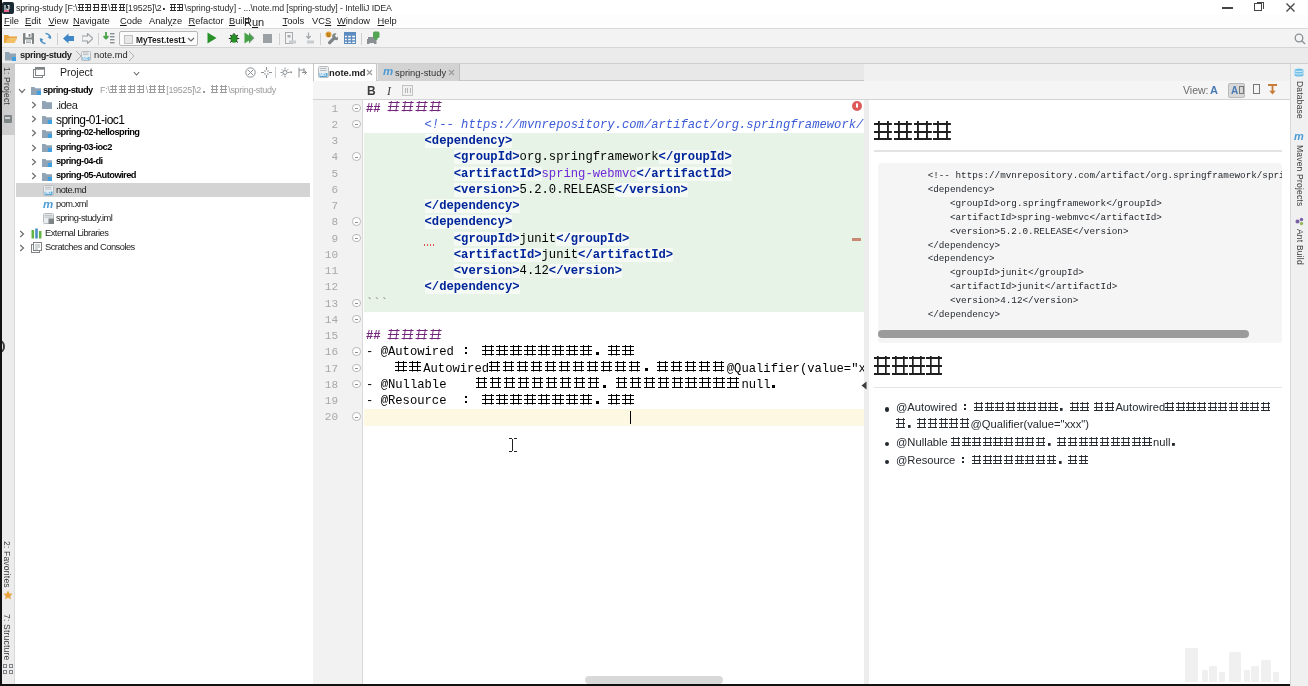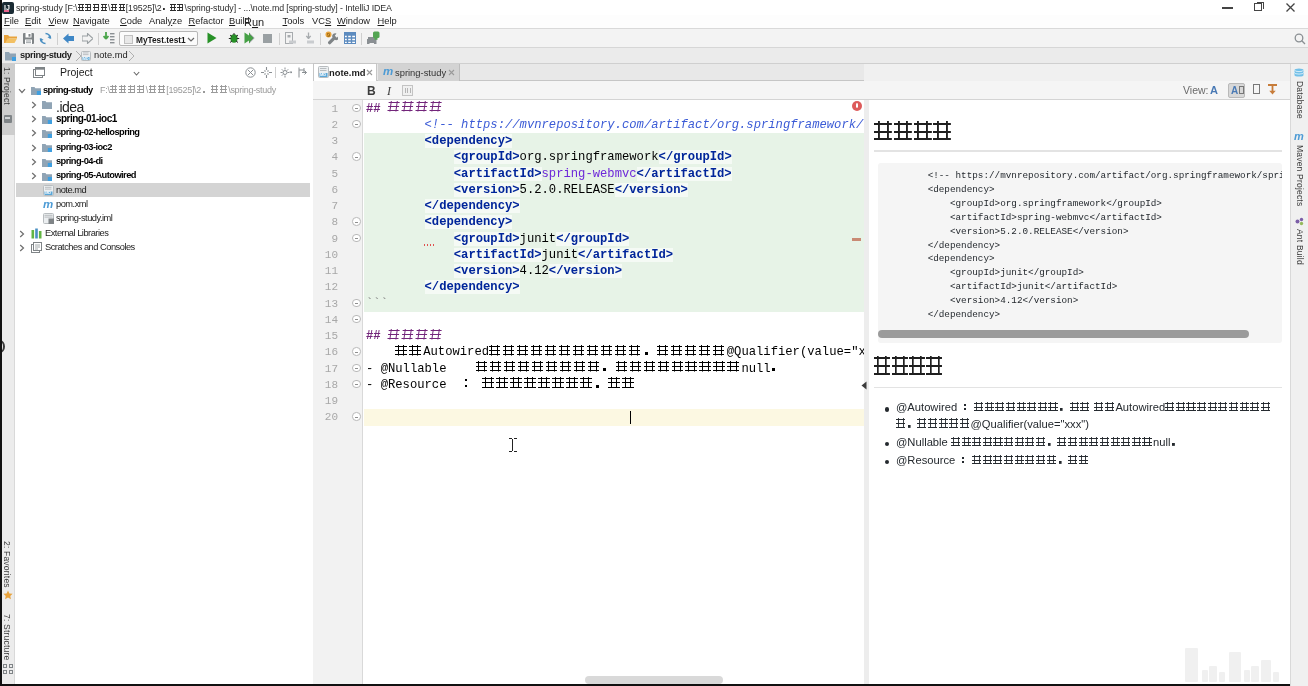--- a/index.html
+++ b/index.html
@@ -214,29 +214,29 @@
     <rect x="7" y="5.5" width="5" height="4.5" fill="#3f9fe0"></rect>
   </svg>
 <div class="abs" style="left:43px;top:84.5px;font-size:9.3px;letter-spacing:-0.55px;font-weight:bold;color:#000">spring-study</div>
 <div class="abs trp" style="left:100px;top:85.0px;font-size:9px;letter-spacing:-0.3px;color:#9a9a9a;white-space:nowrap">F:\<i class="c"></i><i class="c"></i><i class="c"></i><i class="c"></i>\<i class="c"></i><i class="c"></i>[19525]\2<i class="c p"></i><i class="c"></i><i class="c"></i>\spring-study</div>
 <svg class="abs" style="left:31px;top:100.8px" width="6" height="8" viewBox="0 0 6 8">
     <path d="M1.2 1 L4.5 4 L1.2 7" stroke="#6e6e6e" stroke-width="1.2" fill="none"></path>
   </svg>
 <svg class="abs" style="left:41.5px;top:100.3px" width="10" height="9" viewBox="0 0 12 10" preserveAspectRatio="none">
     <path d="M0 1 h4.2 l1 1.4 h6.8 v7.6 H0 Z" fill="#90a4b5"></path>
   </svg>
-<div class="abs" style="left:56px;top:98.8px;font-size:14px;letter-spacing:-0.5px;color:#1c1c1c">.idea</div>
+<div class="abs" style="left:56px;top:98.8px;font-size:11px;letter-spacing:-0.5px;color:#1c1c1c">.idea</div>
 <svg class="abs" style="left:31px;top:115.1px" width="6" height="8" viewBox="0 0 6 8">
     <path d="M1.2 1 L4.5 4 L1.2 7" stroke="#6e6e6e" stroke-width="1.2" fill="none"></path>
   </svg>
 <svg class="abs" style="left:41.5px;top:114.6px" width="10" height="9" viewBox="0 0 12 10" preserveAspectRatio="none">
     <path d="M0 1 h4.2 l1 1.4 h6.8 v7.6 H0 Z" fill="#90a4b5"></path>
     <rect x="7" y="5.5" width="5" height="4.5" fill="#3f9fe0"></rect>
   </svg>
-<div class="abs" style="left:56px;top:113.1px;font-size:10px;letter-spacing:-0.55px;font-weight:bold;color:#000">spring-01-ioc1</div>
+<div class="abs" style="left:56px;top:113.1px;font-size:12px;letter-spacing:-0.55px;font-weight:normal;color:#000">spring-01-ioc1</div>
 <svg class="abs" style="left:31px;top:129.4px" width="6" height="8" viewBox="0 0 6 8">
     <path d="M1.2 1 L4.5 4 L1.2 7" stroke="#6e6e6e" stroke-width="1.2" fill="none"></path>
   </svg>
 <svg class="abs" style="left:41.5px;top:128.9px" width="10" height="9" viewBox="0 0 12 10" preserveAspectRatio="none">
     <path d="M0 1 h4.2 l1 1.4 h6.8 v7.6 H0 Z" fill="#90a4b5"></path>
     <rect x="7" y="5.5" width="5" height="4.5" fill="#3f9fe0"></rect>
   </svg>
 <div class="abs" style="left:56px;top:127.4px;font-size:9.3px;letter-spacing:-0.55px;font-weight:bold;color:#000">spring-02-hellospring</div>
 <svg class="abs" style="left:31px;top:143.7px" width="6" height="8" viewBox="0 0 6 8">
     <path d="M1.2 1 L4.5 4 L1.2 7" stroke="#6e6e6e" stroke-width="1.2" fill="none"></path>
@@ -404,20 +404,21 @@
 <div style="height:16.25px;line-height:16.25px">&nbsp;&nbsp;&nbsp;&nbsp;&nbsp;&nbsp;&nbsp;&nbsp;&nbsp;&nbsp;&nbsp;&nbsp;<span style="color:#00259a;font-weight:bold;background:rgba(255,255,255,.6)">&lt;version&gt;</span><span style="color:#000">5.2.0.RELEASE</span><span style="color:#00259a;font-weight:bold;background:rgba(255,255,255,.6)">&lt;/version&gt;</span></div>
 <div style="height:16.25px;line-height:16.25px">&nbsp;&nbsp;&nbsp;&nbsp;&nbsp;&nbsp;&nbsp;&nbsp;<span style="color:#00259a;font-weight:bold;background:rgba(255,255,255,.6)">&lt;/dependency&gt;</span></div>
 <div style="height:16.25px;line-height:16.25px">&nbsp;&nbsp;&nbsp;&nbsp;&nbsp;&nbsp;&nbsp;&nbsp;<span style="color:#00259a;font-weight:bold;background:rgba(255,255,255,.6)">&lt;dependency&gt;</span></div>
 <div style="height:16.25px;line-height:16.25px">&nbsp;&nbsp;&nbsp;&nbsp;&nbsp;&nbsp;&nbsp;&nbsp;&nbsp;&nbsp;&nbsp;&nbsp;<span style="color:#00259a;font-weight:bold;background:rgba(255,255,255,.6)">&lt;groupId&gt;</span><span style="color:#000">junit</span><span style="color:#00259a;font-weight:bold;background:rgba(255,255,255,.6)">&lt;/groupId&gt;</span></div>
 <div style="height:16.25px;line-height:16.25px">&nbsp;&nbsp;&nbsp;&nbsp;&nbsp;&nbsp;&nbsp;&nbsp;&nbsp;&nbsp;&nbsp;&nbsp;<span style="color:#00259a;font-weight:bold;background:rgba(255,255,255,.6)">&lt;artifactId&gt;</span><span style="color:#000">junit</span><span style="color:#00259a;font-weight:bold;background:rgba(255,255,255,.6)">&lt;/artifactId&gt;</span></div>
 <div style="height:16.25px;line-height:16.25px">&nbsp;&nbsp;&nbsp;&nbsp;&nbsp;&nbsp;&nbsp;&nbsp;&nbsp;&nbsp;&nbsp;&nbsp;<span style="color:#00259a;font-weight:bold;background:rgba(255,255,255,.6)">&lt;version&gt;</span><span style="color:#000">4.12</span><span style="color:#00259a;font-weight:bold;background:rgba(255,255,255,.6)">&lt;/version&gt;</span></div>
 <div style="height:16.25px;line-height:16.25px">&nbsp;&nbsp;&nbsp;&nbsp;&nbsp;&nbsp;&nbsp;&nbsp;<span style="color:#00259a;font-weight:bold;background:rgba(255,255,255,.6)">&lt;/dependency&gt;</span></div>
 <div style="height:16.25px;line-height:16.25px"><span style="color:#7d7d7d">```</span></div>
 <div style="height:16.25px;line-height:16.25px"></div>
 <div style="height:16.25px;line-height:16.25px"><span style="color:#73267b;font-weight:bold">##&nbsp;</span><span class="hcj" style="color:#73267b;font-weight:bold"><i class="c"></i><i class="c"></i><i class="c"></i><i class="c"></i></span></div>
+<div style="height:16.25px;line-height:16.25px">-&nbsp;@Autowired&nbsp;<i class="c pc"></i>&nbsp;<i class="c"></i><i class="c"></i><i class="c"></i><i class="c"></i><i class="c"></i><i class="c"></i><i class="c"></i><i class="c"></i><i class="c p"></i><i class="c"></i><i class="c"></i></div>
 <div style="height:16.25px;line-height:16.25px">&nbsp;&nbsp;&nbsp;&nbsp;<i class="c"></i><i class="c"></i>Autowired<i class="c"></i><i class="c"></i><i class="c"></i><i class="c"></i><i class="c"></i><i class="c"></i><i class="c"></i><i class="c"></i><i class="c"></i><i class="c"></i><i class="c"></i><i class="c p"></i><i class="c"></i><i class="c"></i><i class="c"></i><i class="c"></i><i class="c"></i>@Qualifier(value="x</div>
 <div style="height:16.25px;line-height:16.25px">-&nbsp;@Nullable&nbsp;&nbsp;&nbsp;&nbsp;<i class="c"></i><i class="c"></i><i class="c"></i><i class="c"></i><i class="c"></i><i class="c"></i><i class="c"></i><i class="c"></i><i class="c"></i><i class="c p"></i><i class="c"></i><i class="c"></i><i class="c"></i><i class="c"></i><i class="c"></i><i class="c"></i><i class="c"></i><i class="c"></i><i class="c"></i>null<i class="c p"></i></div>
 <div style="height:16.25px;line-height:16.25px">-&nbsp;@Resource&nbsp;&nbsp;<i class="c pc"></i>&nbsp;<i class="c"></i><i class="c"></i><i class="c"></i><i class="c"></i><i class="c"></i><i class="c"></i><i class="c"></i><i class="c"></i><i class="c p"></i><i class="c"></i><i class="c"></i></div>
 </div>
 <div class="abs" style="left:629.5px;top:410.75px;width:1.5px;height:13.5px;background:#000"></div>
 <div class="abs" style="left:424px;top:244.25px;width:11px;height:2px;background:repeating-linear-gradient(90deg,#e05050 0 1.5px,transparent 1.5px 3px)"></div>
 <div class="abs" style="left:508px;top:438px;width:10px;height:14px">
     <div style="position:absolute;left:4.2px;top:1px;width:1.2px;height:12px;background:#222"></div>
     <div style="position:absolute;left:1px;top:0;width:3px;height:1.2px;background:#222"></div>
     <div style="position:absolute;left:5.5px;top:0;width:3px;height:1.2px;background:#222"></div>

